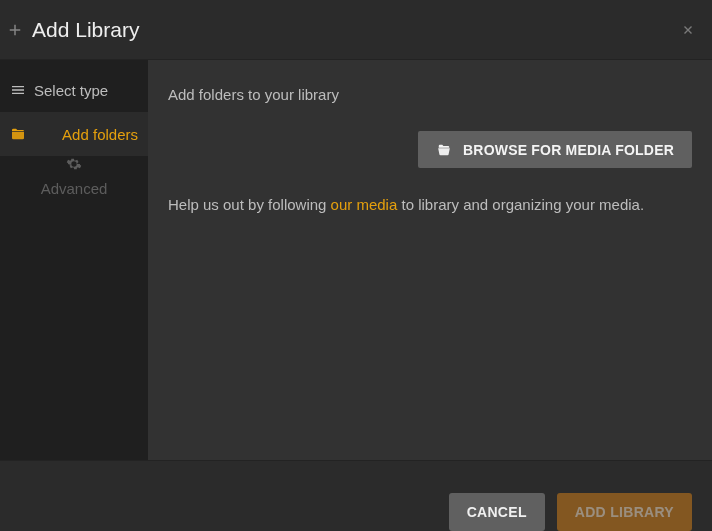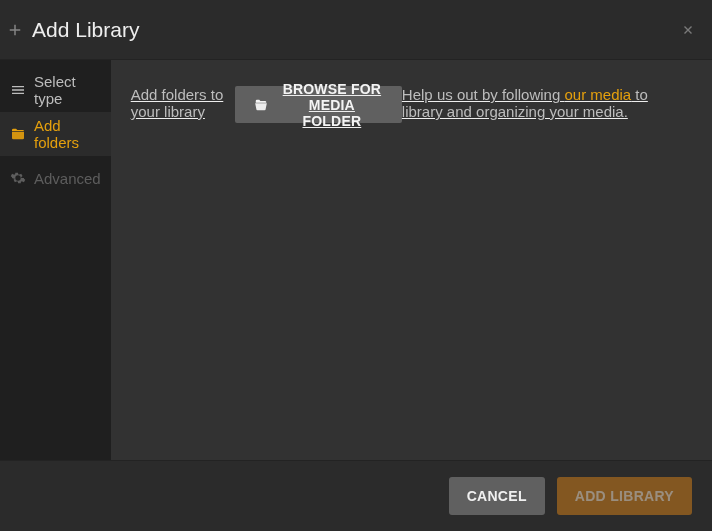--- a/index.html
+++ b/index.html
@@ -68,51 +68,51 @@
     align-items: center;
     padding: 0 10px;
     font-size: 15px;
     color: #bdbdbd;
     cursor: pointer;
     gap: 8px;
   }
   .side-item.disabled {
     color: #5d5d5d;
     cursor: default;
+    flex-direction: column;
   }
   .side-item.active {
     color: #e5a00d;
     background: #2b2b2b;
     position: relative;
     justify-content: space-between;
   }
   .side-item .side-icon {
     width: 16px;
     height: 16px;
     flex-shrink: 0;
     display: inline-flex;
     align-items: center;
     justify-content: center;
   }
   .main {
     flex: 1 1 auto;
     background: #323232;
     padding: 26px 20px;
     display: flex;
-    flex-direction: row;
-    text-decoration: underline;
+    flex-direction: column;
   }
   .main-instr {
     color: #bdbdbd;
     font-size: 15px;
     margin-bottom: 28px;
   }
   .browse-row {
     display: flex;
-    justify-content: center;
+    justify-content: flex-end;
     margin-bottom: 28px;
   }
   .browse-btn {
     background: #606060;
     color: #f4f4f4;
     border: none;
     height: 37px;
     padding: 0 18px;
     font-size: 14px;
     font-weight: 700;
@@ -133,21 +133,21 @@
   }
   .help-line a {
     color: #e5a00d;
     text-decoration: none;
     cursor: pointer;
   }
   .footer {
     height: 71px;
     background: #2b2b2b;
     display: flex;
-    align-items: center;
+    align-items: flex-end;
     justify-content: flex-end;
     padding: 0 20px;
     gap: 12px;
     border-top: 1px solid #232323;
   }
   .btn {
     height: 38px;
     padding: 0 18px;
     font-size: 14px;
     font-weight: 700;

